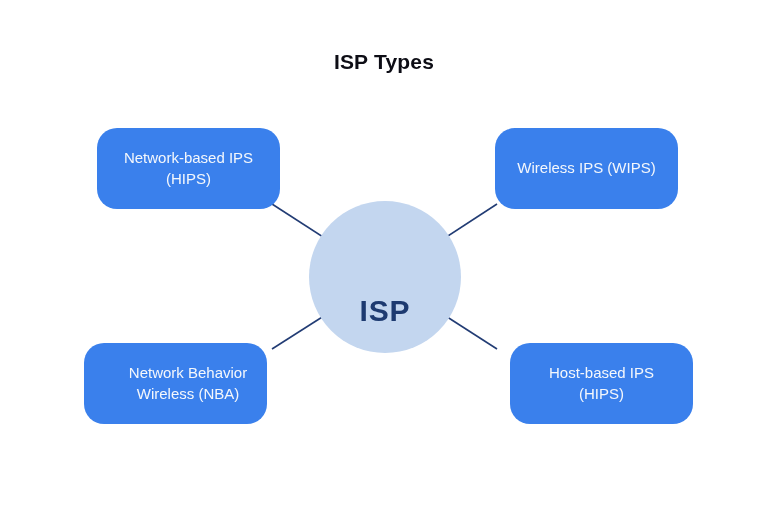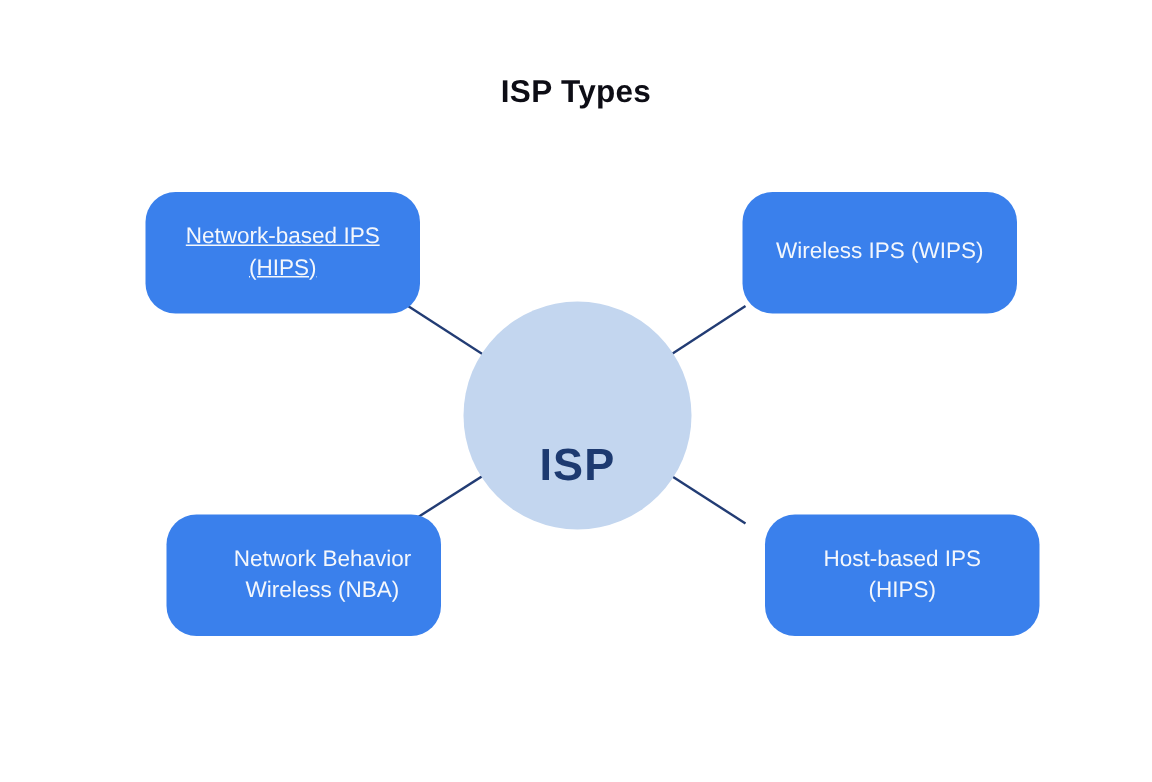--- a/index.html
+++ b/index.html
@@ -44,23 +44,23 @@
     background:var(--box-fill);
     border-radius:20px;
     display:flex;flex-direction:column;
     align-items:center;justify-content:center;
     color:var(--box-text);
     font-size:15px;
     line-height:1.38;
     text-align:center;
     padding:8px 14px;
   }
-  .node-nips{left:97px;top:128px;text-decoration:underline;}
+  .node-nips{left:97px;top:128px;}
   .node-wips{left:495px;top:128px;}
-  .node-nba{left:111px;top:343px;padding-left:39px;}
+  .node-nba{left:84px;top:343px;padding-left:39px;}
   .node-hips{left:489px;top:343px;margin-left:21px;}
   .center-label{
     position:absolute;
     left:305px;top:258px;
     width:160px;
     text-align:center;
     font-size:30px;
     font-weight:700;
     letter-spacing:0.8px;
     color:var(--center-text);

